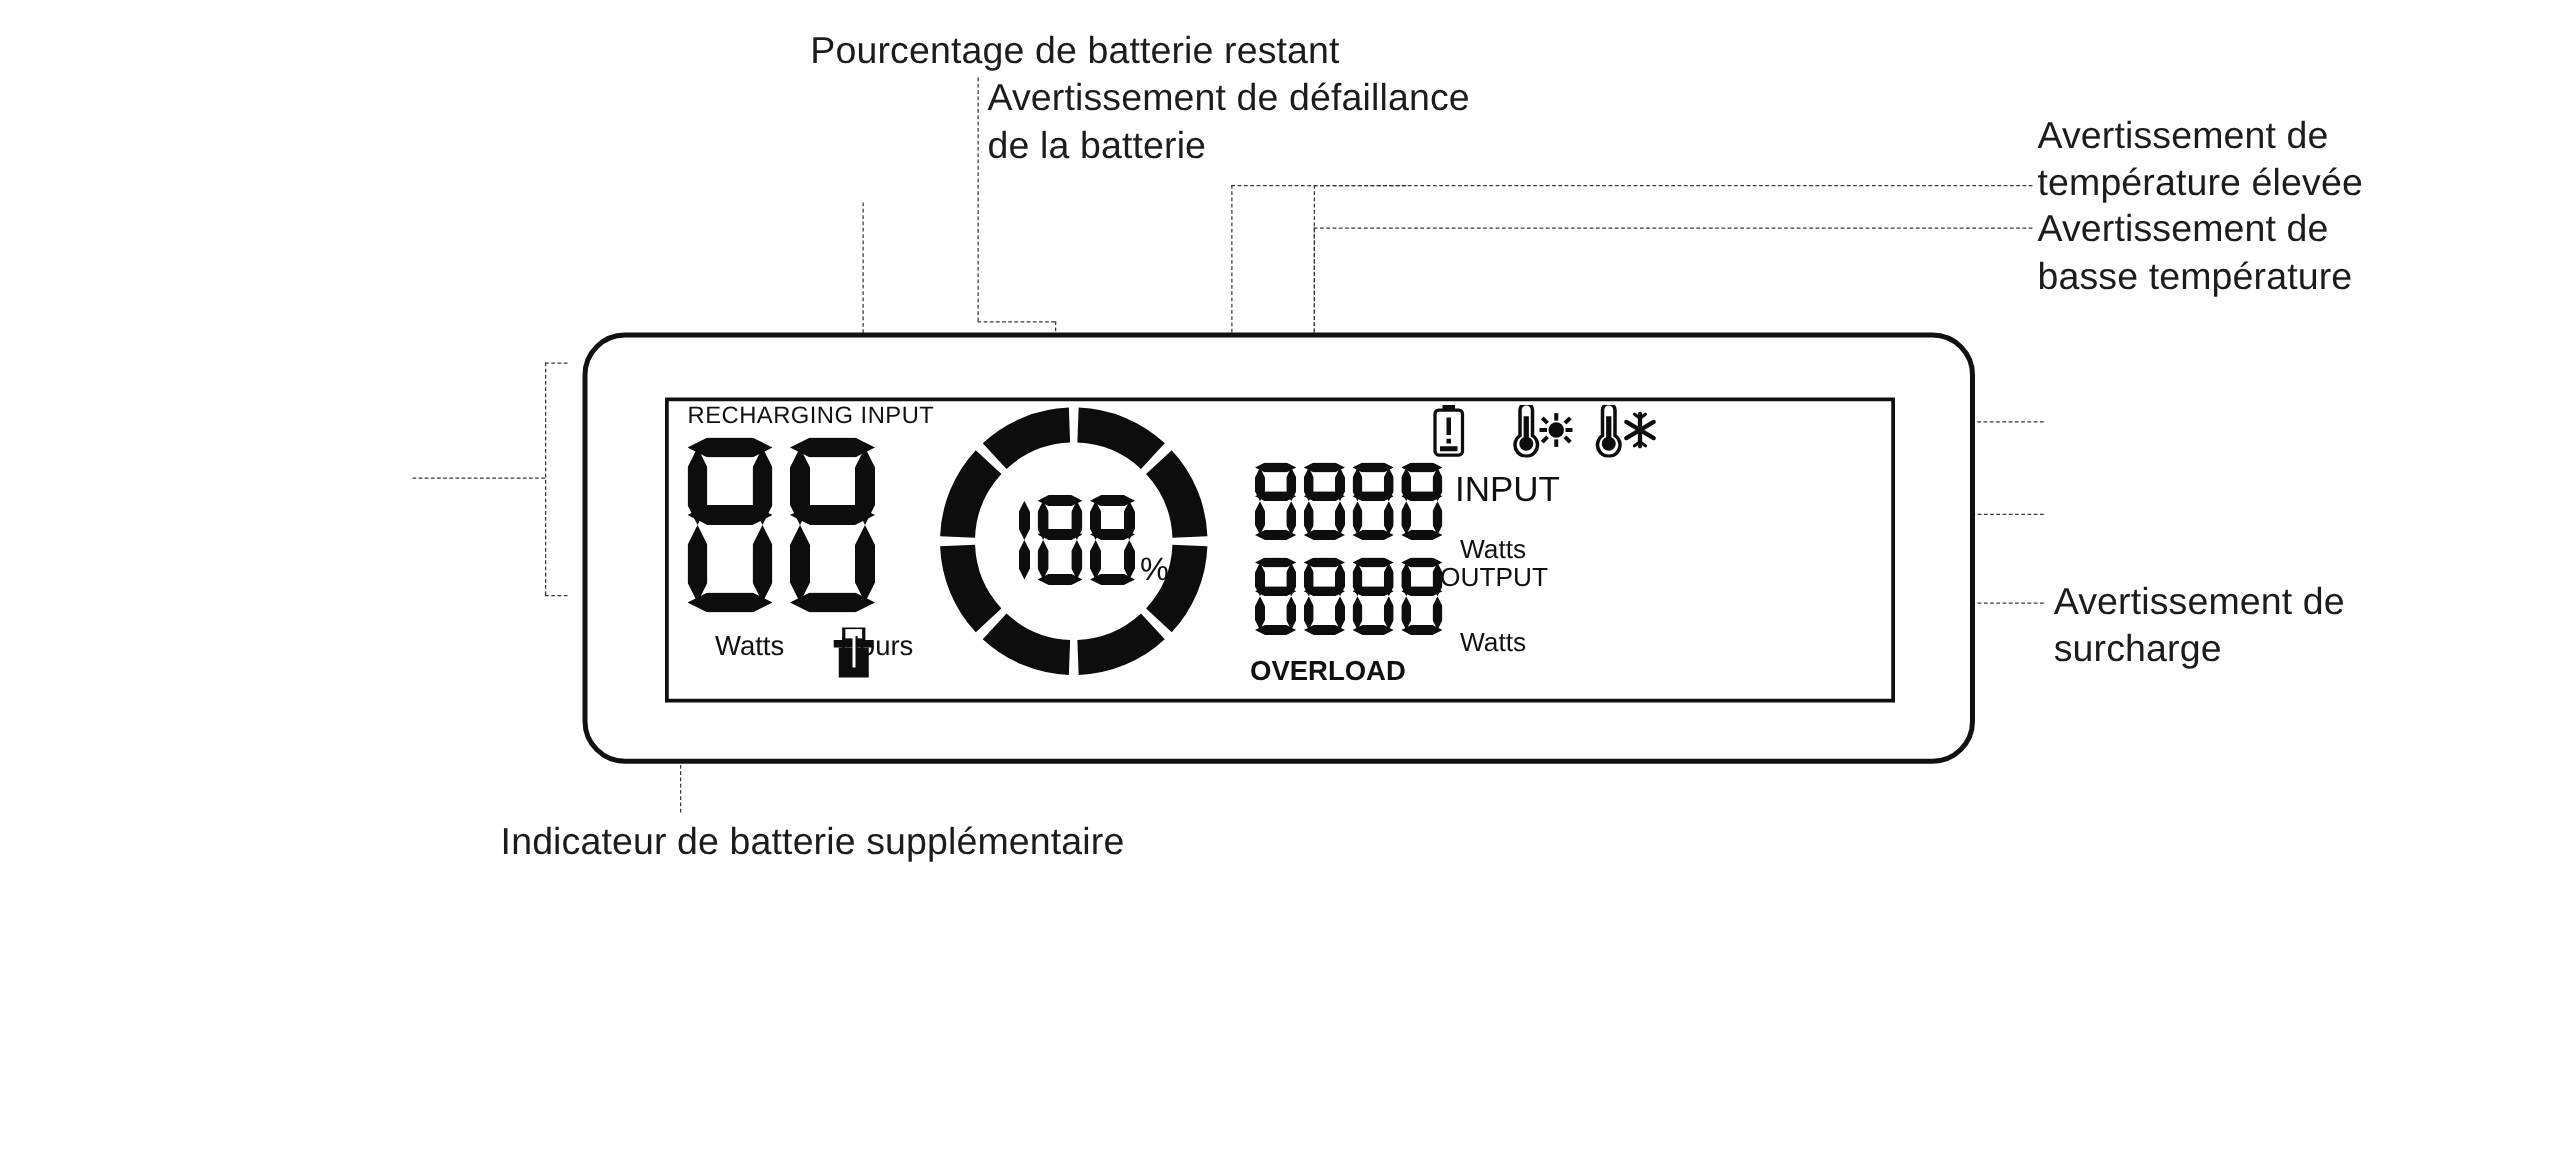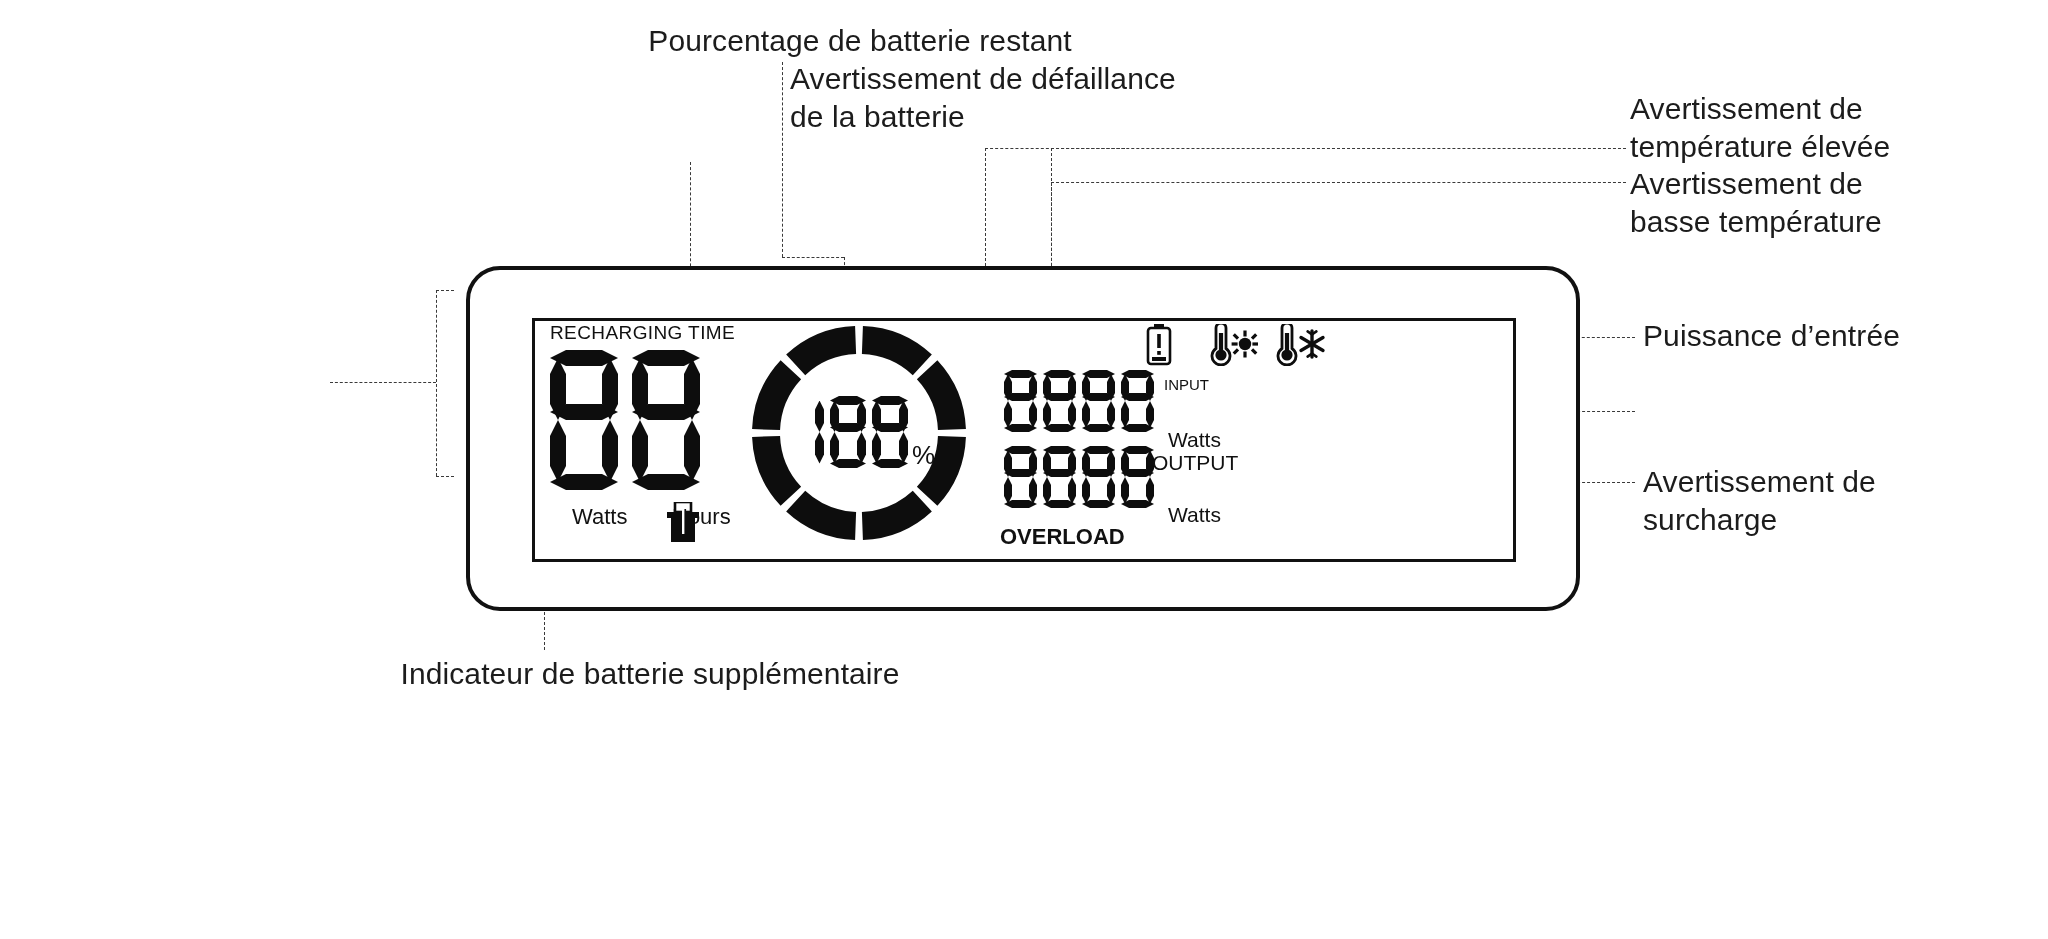--- a/index.html
+++ b/index.html
@@ -158,21 +158,20 @@
   <div class="callout left" style="left:790px; top:60px; width:420px;">Avertissement de défaillance
 de la batterie</div>
 
 
   <div class="callout left" style="left:1630px; top:90px; width:400px;">Avertissement de
 température élevée</div>
 
   <div class="callout left" style="left:1630px; top:165px; width:400px;">Avertissement de
 basse température</div>
 
-  <div class="callout left" style="left:1643px; top:317px; width:400px;">Puissance d’entrée</div>
 
 
   <div class="callout left" style="left:1643px; top:463px; width:400px;">Avertissement de
 surcharge</div>
 
 
   <div class="callout center" style="left:300px; top:655px; width:700px;">Indicateur de batterie supplémentaire</div>
 
   <div class="lead v" style="left:782px; top:62px; height:195px;"></div>
   <div class="lead h" style="left:782px; top:257px; width:62px;"></div>
@@ -200,21 +199,21 @@
   <div class="lead h" style="left:436px; top:290px; width:18px;"></div>
   <div class="lead h" style="left:436px; top:476px; width:18px;"></div>
 
   <div class="lead v" style="left:544px; top:552px; height:98px;"></div>
 
   <div id="device"></div>
   <div id="lcd"></div>
 
   <div id="lcdContent">
 
-    <div class="lcdLabel" style="left:18px; top:4px; font-size:19px; letter-spacing:0.4px;">RECHARGING TIME</div>
+    <div class="lcdLabel" style="left:18px; top:4px; font-size:19px; letter-spacing:0.4px;">RECHARGING INPUT</div>
 
     <div id="timeDigits" style="position: absolute; left: 18px; top: 32px; display: flex; gap: 14px;">
         <span class="seg-digit" style="width: 68px; height: 140px;">
           <span class="seg" style="left: 0px; top: 0px; width: 68px; height: 16px; clip-path: polygon(16px 0px, 52px 0px, 68px 8px, 52px 16px, 16px 16px, 0px 8px);"></span>
           <span class="seg" style="left: 0px; top: 54px; width: 68px; height: 16px; clip-path: polygon(16px 0px, 52px 0px, 68px 8px, 52px 16px, 16px 16px, 0px 8px);"></span>
           <span class="seg" style="left: 0px; top: 124px; width: 68px; height: 16px; clip-path: polygon(16px 0px, 52px 0px, 68px 8px, 52px 16px, 16px 16px, 0px 8px);"></span>
           <span class="seg" style="left: 0px; top: 8px; width: 16px; height: 62px; clip-path: polygon(0px 16px, 8px 0px, 16px 16px, 16px 46px, 8px 62px, 0px 46px);"></span>
           <span class="seg" style="left: 52px; top: 8px; width: 16px; height: 62px; clip-path: polygon(0px 16px, 8px 0px, 16px 16px, 16px 46px, 8px 62px, 0px 46px);"></span>
           <span class="seg" style="left: 0px; top: 70px; width: 16px; height: 62px; clip-path: polygon(0px 16px, 8px 0px, 16px 16px, 16px 46px, 8px 62px, 0px 46px);"></span>
           <span class="seg" style="left: 52px; top: 70px; width: 16px; height: 62px; clip-path: polygon(0px 16px, 8px 0px, 16px 16px, 16px 46px, 8px 62px, 0px 46px);"></span>
@@ -366,21 +365,21 @@
         <span class="seg-digit" style="width: 33px; height: 62px;">
           <span class="seg" style="left: 0px; top: 0px; width: 33px; height: 8px; clip-path: polygon(8px 0px, 25px 0px, 33px 4px, 25px 8px, 8px 8px, 0px 4px);"></span>
           <span class="seg" style="left: 0px; top: 23px; width: 33px; height: 8px; clip-path: polygon(8px 0px, 25px 0px, 33px 4px, 25px 8px, 8px 8px, 0px 4px);"></span>
           <span class="seg" style="left: 0px; top: 54px; width: 33px; height: 8px; clip-path: polygon(8px 0px, 25px 0px, 33px 4px, 25px 8px, 8px 8px, 0px 4px);"></span>
           <span class="seg" style="left: 0px; top: 4px; width: 8px; height: 27px; clip-path: polygon(0px 8px, 4px 0px, 8px 8px, 8px 19px, 4px 27px, 0px 19px);"></span>
           <span class="seg" style="left: 25px; top: 4px; width: 8px; height: 27px; clip-path: polygon(0px 8px, 4px 0px, 8px 8px, 8px 19px, 4px 27px, 0px 19px);"></span>
           <span class="seg" style="left: 0px; top: 31px; width: 8px; height: 27px; clip-path: polygon(0px 8px, 4px 0px, 8px 8px, 8px 19px, 4px 27px, 0px 19px);"></span>
           <span class="seg" style="left: 25px; top: 31px; width: 8px; height: 27px; clip-path: polygon(0px 8px, 4px 0px, 8px 8px, 8px 19px, 4px 27px, 0px 19px);"></span>
         </span>
       </div>
-    <div class="lcdLabel" style="left:632px; top:58px; font-size:15px;">INPUT</div>
+    <div class="lcdLabel" style="left:632px; top:58px; font-size:28px;">INPUT</div>
     <div class="lcdLabel" style="left:636px; top:110px; font-size:21px;">Watts</div>
 
     <div id="outputDigits" style="position: absolute; left: 472px; top: 128px; display: flex; gap: 6px;">
         <span class="seg-digit" style="width: 33px; height: 62px;">
           <span class="seg" style="left: 0px; top: 0px; width: 33px; height: 8px; clip-path: polygon(8px 0px, 25px 0px, 33px 4px, 25px 8px, 8px 8px, 0px 4px);"></span>
           <span class="seg" style="left: 0px; top: 23px; width: 33px; height: 8px; clip-path: polygon(8px 0px, 25px 0px, 33px 4px, 25px 8px, 8px 8px, 0px 4px);"></span>
           <span class="seg" style="left: 0px; top: 54px; width: 33px; height: 8px; clip-path: polygon(8px 0px, 25px 0px, 33px 4px, 25px 8px, 8px 8px, 0px 4px);"></span>
           <span class="seg" style="left: 0px; top: 4px; width: 8px; height: 27px; clip-path: polygon(0px 8px, 4px 0px, 8px 8px, 8px 19px, 4px 27px, 0px 19px);"></span>
           <span class="seg" style="left: 25px; top: 4px; width: 8px; height: 27px; clip-path: polygon(0px 8px, 4px 0px, 8px 8px, 8px 19px, 4px 27px, 0px 19px);"></span>
           <span class="seg" style="left: 0px; top: 31px; width: 8px; height: 27px; clip-path: polygon(0px 8px, 4px 0px, 8px 8px, 8px 19px, 4px 27px, 0px 19px);"></span>

